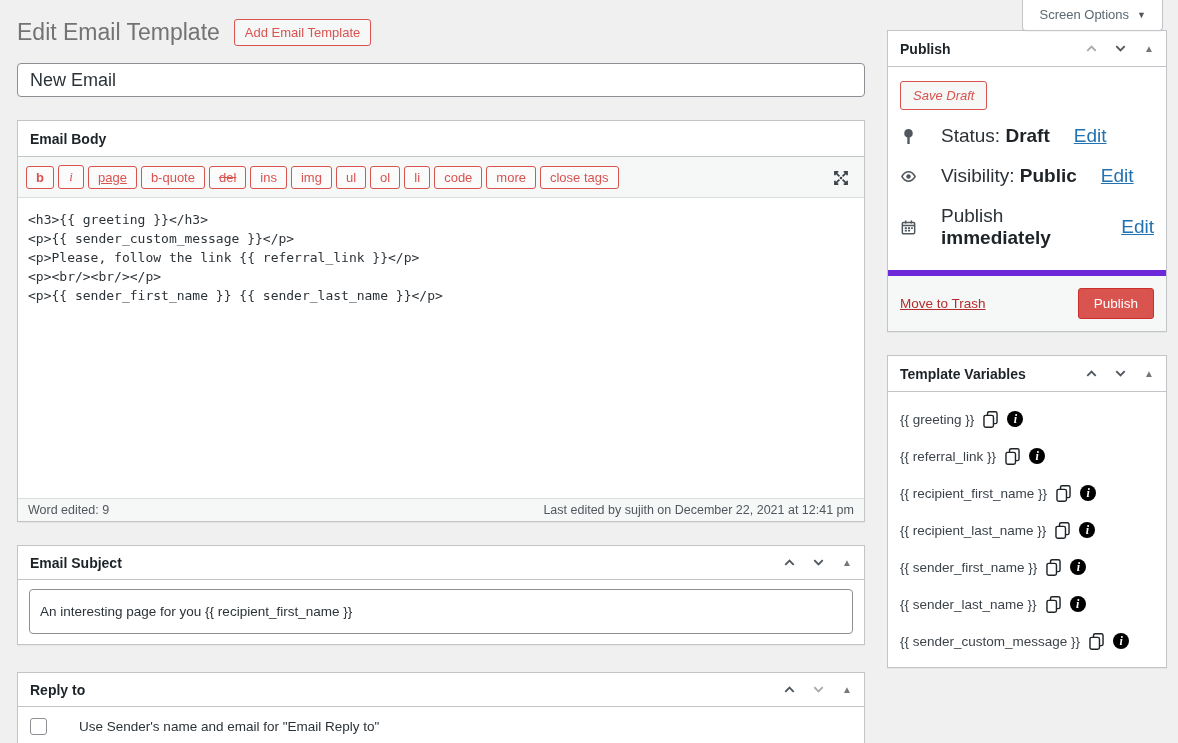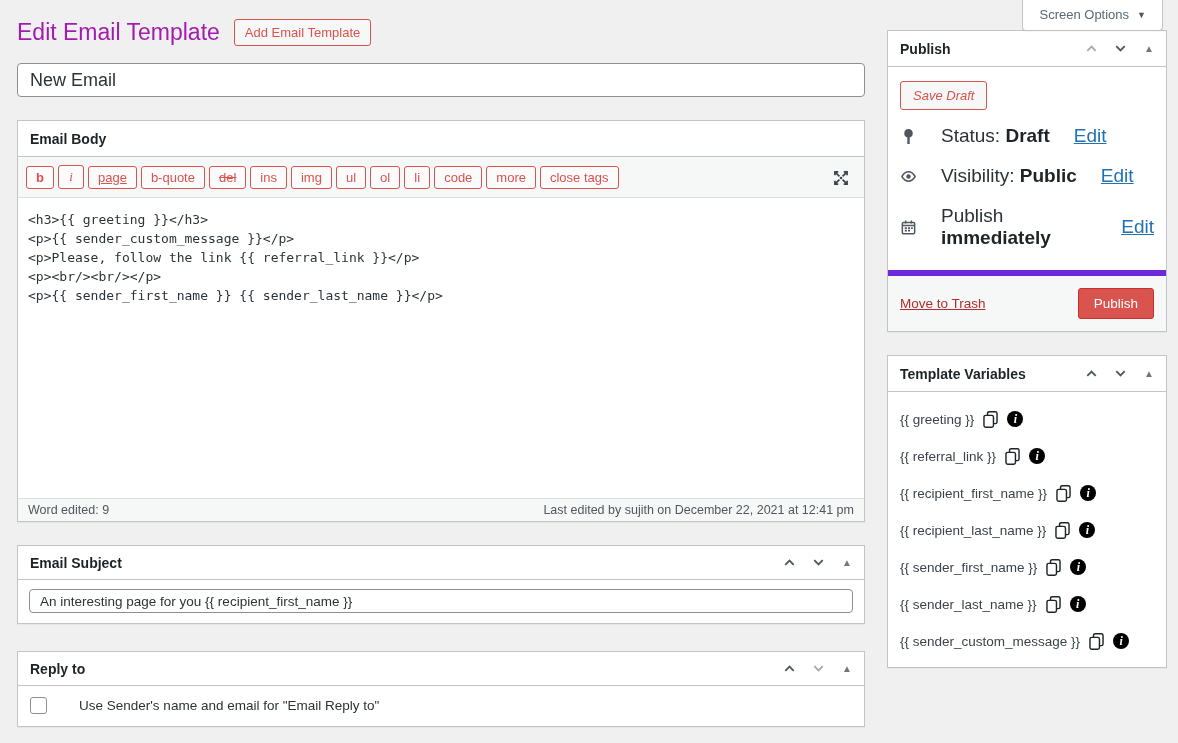--- a/index.html
+++ b/index.html
@@ -26,21 +26,21 @@
   }
   .screen-options-tab .so-arrow { font-size: 9px; color: #50575e; }
 
   
   .content { display: flex; padding: 0 15px 0 17px; gap: 22px; }
   .main-col { width: 848px; flex: none; }
   .side-col { width: 280px; flex: none; margin-top: 30px; }
 
   
   .page-title-row { padding-top: 17px; height: 63px; display: flex; align-items: flex-start; gap: 14px; }
-  .page-title-row h1 { font-size: 23px; font-weight: 400; color: #a21caf; line-height: 30px; }
+  .page-title-row h1 { font-size: 23px; font-weight: 400; color: #737373; line-height: 30px; }
   .btn-outline-red {
     background: #f6f7f7;
     border: 1px solid #d9534f;
     color: #d9534f;
     border-radius: 3px;
     font-size: 13px;
     font-family: "Liberation Sans", sans-serif;
     padding: 5px 10px;
     cursor: pointer;
     margin-top: 2px;
@@ -114,21 +114,21 @@
     border-top: 1px solid #dcdcde;
     display: flex; align-items: center; justify-content: space-between;
     padding: 0 10px;
     color: #50575e; font-size: 12.5px;
   }
 
   
   .small-header { height: 34px; }
   .subject-body { padding: 9px 11px 10px; }
   .subject-input {
-    width: 100%; height: 24px;
+    width: 100%; height: 45px;
     border: 1px solid #8c8f94; border-radius: 4px;
     padding: 0 10px; font-size: 13.5px; color: #2c3338;
     font-family: "Liberation Sans", sans-serif;
     background: #fff; outline: none;
   }
   .reply-body { padding: 11px 12px 12px; display: flex; align-items: center; gap: 9px; }
   .reply-checkbox {
     appearance: none; -webkit-appearance: none;
     width: 17px; height: 17px;
     border: 1px solid #8c8f94; border-radius: 3px;

